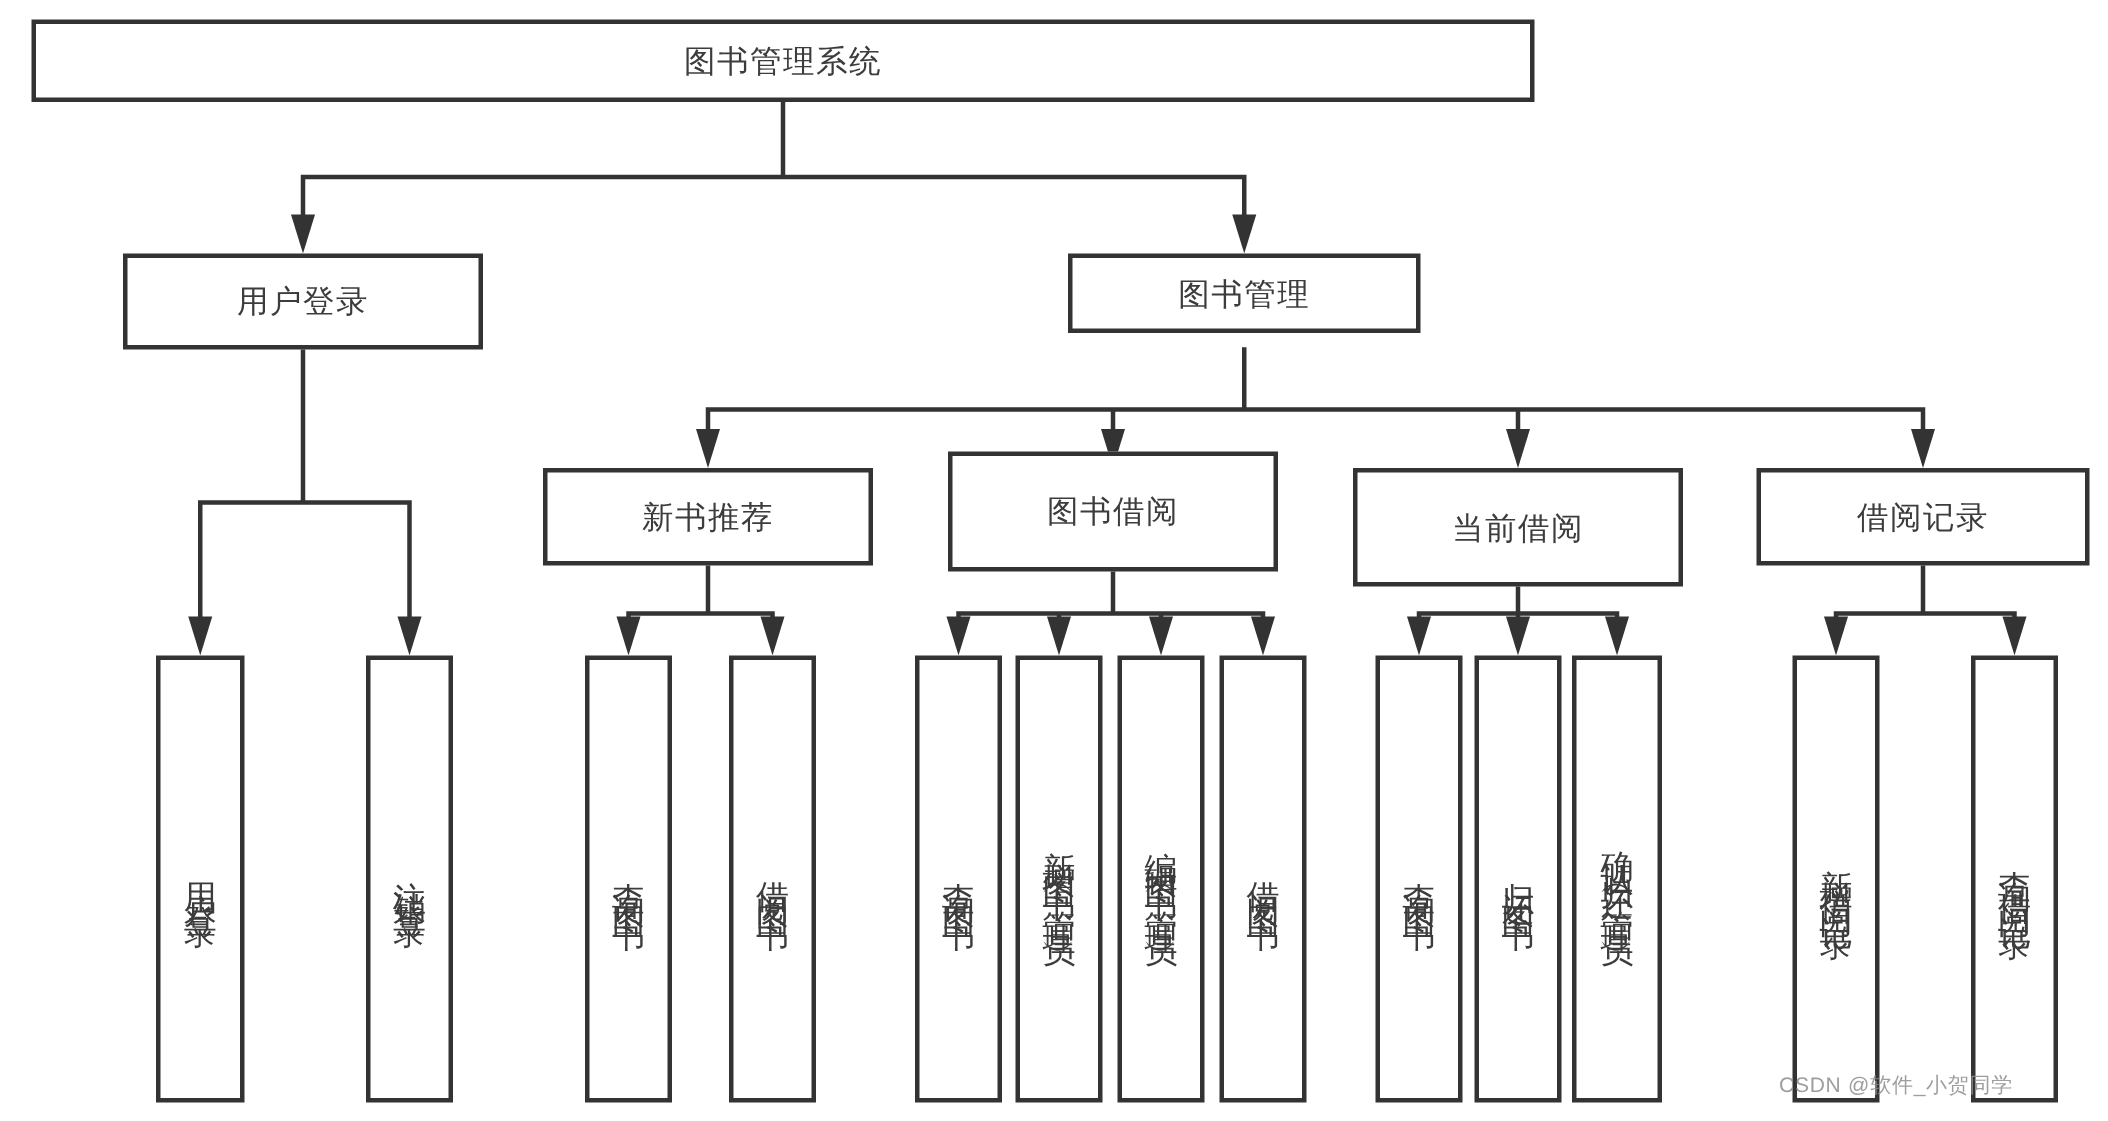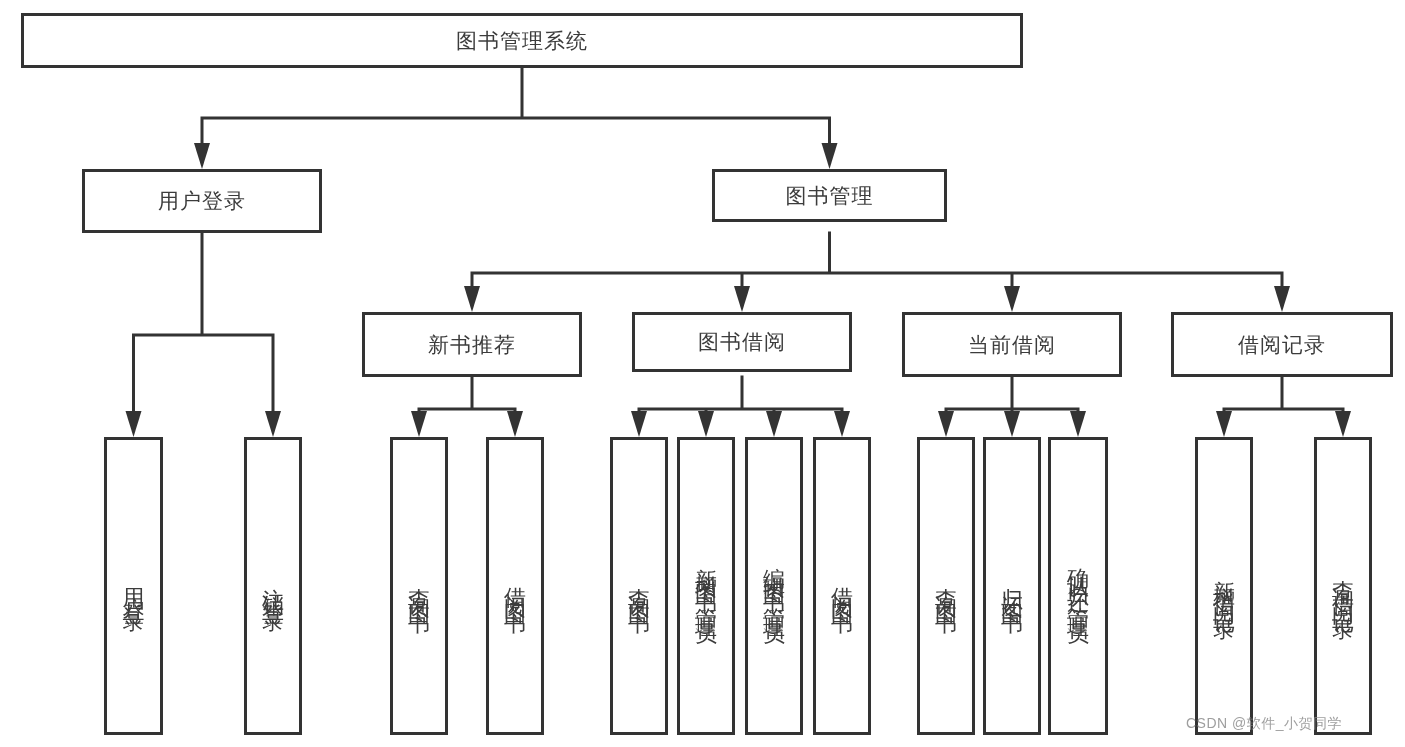--- a/index.html
+++ b/index.html
@@ -69,24 +69,24 @@
   <div class="box h" style="left:82px;top:169px;width:240px;height:64px">
     <span>用户登录</span>
   </div>
   <div class="box h" style="left:712px;top:169px;width:235px;height:53px">
     <span>图书管理</span>
   </div>
 
   <div class="box h" style="left:362px;top:312px;width:220px;height:65px">
     <span>新书推荐</span>
   </div>
-  <div class="box h" style="left:632px;top:312px;width:220px;height:60px">
+  <div class="box h" style="left:632px;top:301px;width:220px;height:80px">
     <span>图书借阅</span>
   </div>
-  <div class="box h" style="left:902px;top:312px;width:220px;height:65px">
+  <div class="box h" style="left:902px;top:312px;width:220px;height:79px">
     <span>当前借阅</span>
   </div>
   <div class="box h" style="left:1171px;top:312px;width:222px;height:65px">
     <span>借阅记录</span>
   </div>
 
   <div class="box v" style="left:104px;top:437px;width:59px;height:298px">
     <span>用户登录</span>
   </div>
   <div class="box v" style="left:244px;top:437px;width:58px;height:298px">

